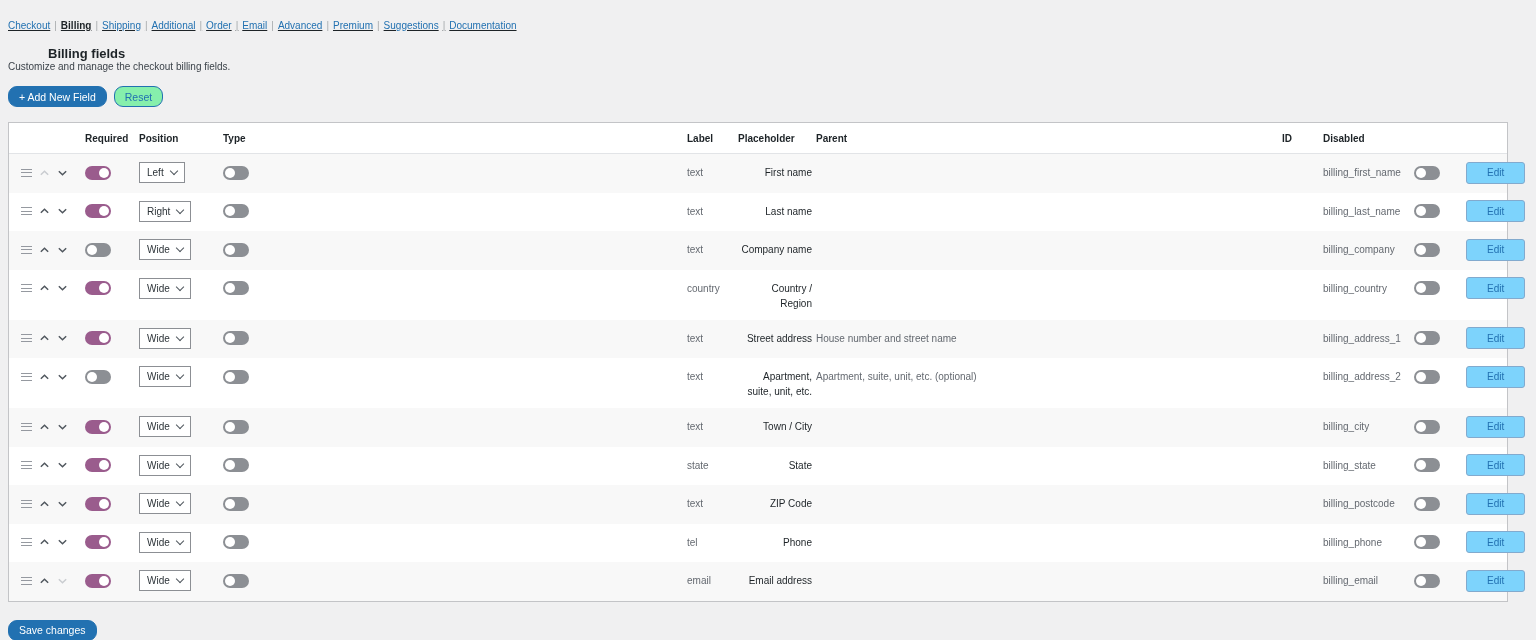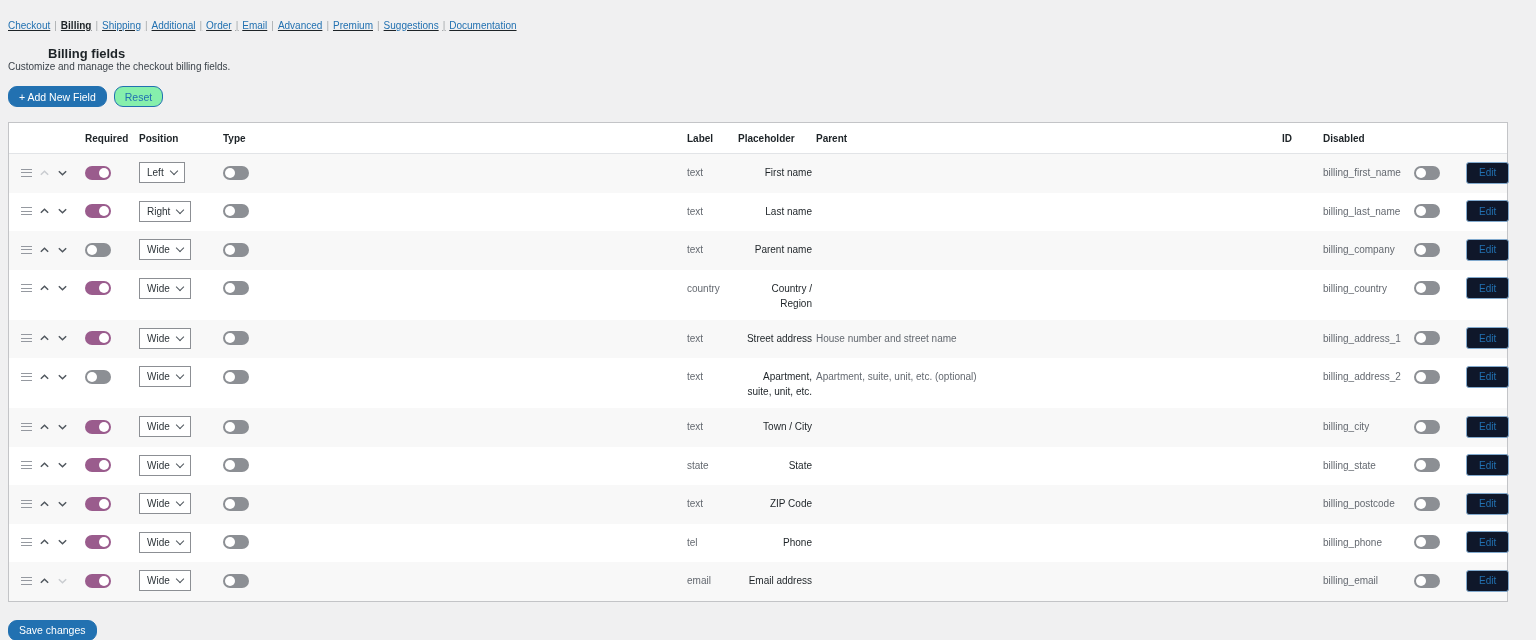--- a/index.html
+++ b/index.html
@@ -70,21 +70,21 @@
   .caret { width: 6px; height: 6px; border-right: 1.5px solid #50575e;
            border-bottom: 1.5px solid #50575e; transform: rotate(45deg); margin-top: -3px; }
 
   
   .help { display: inline-flex; align-items: center; justify-content: center;
           width: 11px; height: 11px; border-radius: 50%; background: #50575e;
           color: #fff; font-size: 8px; font-weight: 700; margin-left: 5px; cursor: help; }
   .clear-head { display: flex; align-items: center; }
 
   
-  .btn-edit { height: 22px; padding: 0 12px; background: #0f172a; border: 1px solid #82aace;
+  .btn-edit { height: 22px; padding: 0 20px; background: #7dd3fc; border: 1px solid #82aace;
               border-radius: 3px; color: #2271b1; font-size: 10px; font-family: inherit;
               cursor: pointer; margin-top: -4px; }
 
   .save-row { margin-top: 18px; }
 </style>
 </head>
 <body>
 
 <div class="page">
 
@@ -210,21 +210,21 @@
     <div class="cell">
       <span class="select">
         <span class="sel-label">Wide</span>
         <i class="caret"></i>
       </span>
     </div>
     <div class="cell">
       <span class="toggle clr"></span>
     </div>
     <div class="cell type">text</div>
-    <div class="cell label">Parent name</div>
+    <div class="cell label">Company name</div>
     <div class="cell placeholder"></div>
     <div class="cell parent"></div>
     <div class="cell id">billing_company</div>
     <div class="cell">
       <span class="toggle dis"></span>
     </div>
     <div class="cell">
       <button class="btn-edit">Edit</button>
     </div>
   </div>

